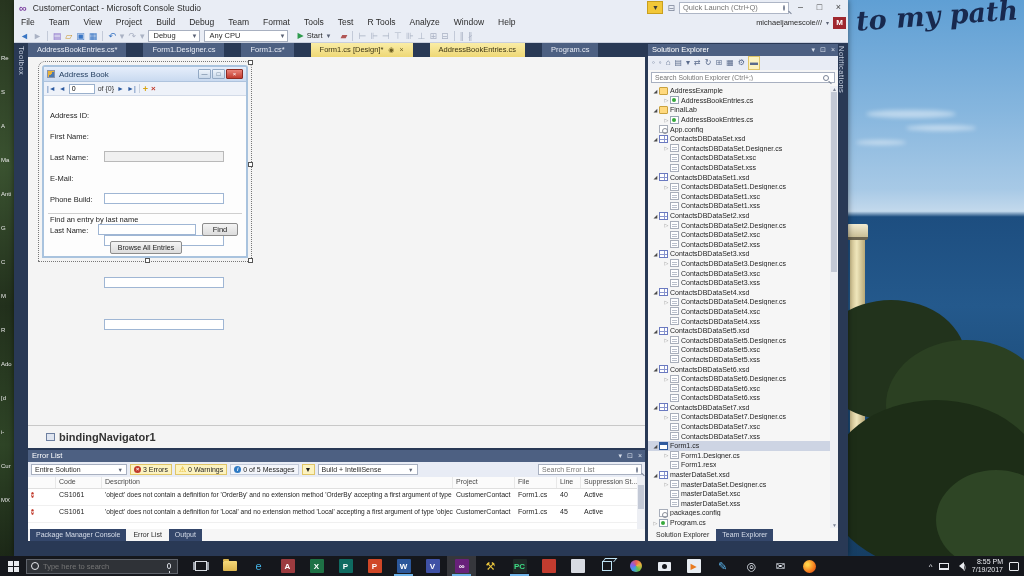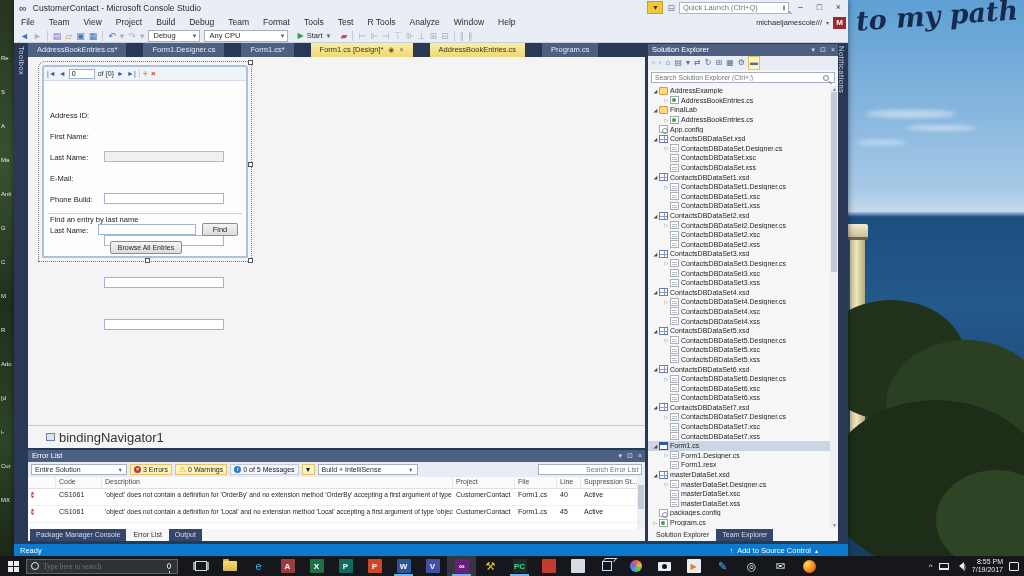--- a/index.html
+++ b/index.html
@@ -83,35 +83,35 @@
   .fbox { position:absolute; left:54px; width:120px; height:11px; background:#fff; border:1px solid #9fb6d4; }
   .fbox.disabled { background:#f0f0f0; border-color:#b9b9b9; }
   .find-line { position:absolute; left:4px; right:4px; top:146px; border-top:1px solid #cfcfcf; }
   .find-caption { position:absolute; left:6px; top:148px; font-size:7.5px; }
   .find-box { position:absolute; left:54px; top:157px; width:98px; height:11px; background:#fff; border:1px solid #9fb6d4; }
   .find-btn { position:absolute; right:8px; top:156px; width:36px; height:13px; background:linear-gradient(#f4f4f4,#dcdcdc); border:1px solid #8c8c8c; font-size:7.5px; text-align:center; line-height:12px; border-radius:2px; }
   .browse-btn { position:absolute; left:66px; top:174px; width:72px; height:13px; background:linear-gradient(#f4f4f4,#dcdcdc); border:1px solid #8c8c8c; font-size:7px; text-align:center; line-height:12px; border-radius:2px; }
   .handle { position:absolute; width:5px; height:5px; background:#fff; border:1px solid #555; }
   .tray { position:absolute; left:14px; top:425px; width:617px; height:23px; background:#f4f4f4; border-top:1px solid #c8c8c8; display:flex; align-items:center; padding-left:18px; gap:4px; }
   .tray-ico { width:9px; height:8px; background:#dfe5f0; border:1px solid #6d7fa0; }
-  .tray-label { font-size:13px; color:#333; }
+  .tray-label { font-size:11px; color:#333;font-weight:bold; }
 
   
   .errorlist { position:absolute; left:14px; top:450px; width:617px; height:91px; background:#f6f6f6; }
   .tw-title { height:12px; background:#4d6082; color:#fff; font-size:7.5px; line-height:12px; padding-left:4px; display:flex; }
   .tw-title .tctl { margin-left:auto; padding-right:3px; display:flex; gap:5px; font-size:7px; color:#d7deea; }
   .el-toolbar { height:15px; background:#e8ecf5; display:flex; align-items:center; padding:0 3px; gap:3px; position:relative; }
   .el-combo { height:11px; background:#fff; border:1px solid #a8b0c0; font-size:7px; display:flex; align-items:center; padding:0 3px; color:#2b2b2b; white-space:nowrap; }
   .el-combo .dd { font-size:5.5px; color:#5a6275; margin-left:4px; }
   .el-btn { height:11px; display:flex; align-items:center; gap:2px; font-size:7px; padding:0 3px; border:1px solid #e0c568; background:#fcf3c0; white-space:nowrap; }
   .err-ico { width:7px; height:7px; border-radius:50%; background:#c0392b; color:#fff; font-size:5.5px; line-height:7px; text-align:center; font-weight:bold; }
   .warn-ico { color:#e0a800; font-size:8px; line-height:8px; }
   .info-ico { width:7px; height:7px; border-radius:50%; background:#2e7ac4; color:#fff; font-size:5.5px; line-height:7px; text-align:center; font-style:italic; font-weight:bold; }
   .el-search { margin-left:auto; width:104px; height:11px; background:#fff; border:1px solid #a8b0c0; display:flex; align-items:center; }
-  .el-search input { flex:1; border:none; outline:none; background:transparent; font-size:7px; color:#6a7280; padding:0 3px; font-family:inherit;margin-left:44px; }
+  .el-search input { flex:1; border:none; outline:none; background:transparent; font-size:7px; color:#6a7280; padding:0 3px; font-family:inherit; }
   .el-grid { position:absolute; left:0; top:27px; right:8px; bottom:12px; background:#fff; overflow:hidden; }
   .el-hrow { display:flex; height:12px; border-bottom:1px solid #e0e0e0; background:#fbfbfb; color:#4a4a4a; }
   .el-cell { font-size:7px; padding:1px 3px; border-right:1px solid #e8e8e8; overflow:hidden; white-space:nowrap; }
   .c-sev{width:28px;} .c-code{width:46px;} .c-desc{flex:1;} .c-proj{width:62px;} .c-file{width:42px;} .c-line{width:24px;} .c-sup{width:56px; border-right:none;}
   .el-row { display:flex; min-height:17px; border-bottom:1px solid #f0f0f0; align-items:flex-start; }
   .el-row .el-cell { border-right:none; line-height:8px; padding-top:2px; }
   .el-row .c-desc { font-size:6.6px; }
   .el-scroll { position:absolute; right:0; top:27px; width:8px; bottom:12px; background:#edeff4; }
   .el-thumb { position:absolute; left:1px; right:1px; top:8px; height:24px; background:#c3c9d6; }
   .bottom-tabs { position:absolute; left:0; bottom:0; height:12px; display:flex; gap:1px; }
@@ -146,21 +146,21 @@
   .statusbar .ready { padding-left:6px; }
   .statusbar .src { margin-left:auto; padding-right:30px; display:flex; gap:4px; align-items:center; }
 
   
   .taskbar { position:absolute; left:0; bottom:0; width:1024px; height:20px; background:#15171c; display:flex; align-items:center; z-index:50; }
   .start { width:26px; height:20px; display:flex; align-items:center; justify-content:center; }
   .winlogo { width:11px; height:11px; display:grid; grid-template-columns:5px 5px; grid-template-rows:5px 5px; gap:1px; }
   .winlogo span { background:#e8eaee; }
   .tb-search { width:152px; height:15px; background:#2f3237; border:1px solid #5f636b; display:flex; align-items:center; gap:4px; padding:0 4px; }
   .cortana { width:8px; height:8px; border:1.5px solid #e8eaee; border-radius:50%; flex:none; }
-  .tb-search input { flex:1; background:transparent; border:none; outline:none; color:#cfd2d8; font-size:7.5px; font-family:Liberation Serif, serif; min-width:0; }
+  .tb-search input { flex:1; background:transparent; border:none; outline:none; color:#cfd2d8; font-size:7.5px; font-family:Liberation Sans, sans-serif; min-width:0; }
   .mic { width:4px; height:6px; border:1px solid #cfd2d8; border-radius:2px; position:relative; flex:none; margin-right:2px; }
   .mic::after { content:""; position:absolute; left:1px; top:7px; width:0px; height:2px; border-left:1px solid #cfd2d8; }
   .tb-icons { display:flex; align-items:flex-start; margin-left:8px; }
   .tb-app { width:29px; height:20px; display:flex; align-items:center; justify-content:center; position:relative; }
   .tb-app.open::after { content:""; position:absolute; bottom:0; left:5px; right:5px; height:2px; background:#6fb3e8; }
   .tb-app.active { background:rgba(255,255,255,.14); }
   .tile { min-width:14px; height:14px; border-radius:1px; color:#fff; font-weight:bold; font-size:8px; display:flex; align-items:center; justify-content:center; padding:0 1px; }
   .glyph { font-size:11px; line-height:14px; }
   .i-folder { width:14px; height:10px; background:linear-gradient(#f5d97a,#dcb64e); border-radius:1px; position:relative; }
   .i-folder::before { content:""; position:absolute; top:-2px; left:0; width:6px; height:2px; background:#dcb64e; border-radius:1px 1px 0 0; }
@@ -308,20 +308,29 @@
         <div class="dtab "><span>AddressBookEntries.cs*</span></div>
         <div class="dtab "><span>Form1.Designer.cs</span></div>
         <div class="dtab "><span>Form1.cs*</span></div>
         <div class="dtab active"><span>Form1.cs [Design]*</span><span class="pin">◉</span><span class="cls">×</span></div>
         <div class="dtab highlight"><span>AddressBookEntries.cs</span></div>
         <div class="dtab "><span>Program.cs</span></div>
       </div>
 
     <div class="designer">
       <div class="form-win">
+        <div class="form-titlebar">
+          <span class="form-ico"></span>
+          <span class="form-title">Address Book</span>
+          <span class="form-btns">
+            <span class="fbtn">—</span>
+            <span class="fbtn">□</span>
+            <span class="fbtn close">×</span>
+          </span>
+        </div>
         <div class="bnav">
           <span class="bn-ico">|◄</span>
           <span class="bn-ico">◄</span>
           <input class="bn-box" value="0" style="">
           <span style="font-size:7px;color:#333;">of {0}</span>
           <span class="bn-ico">►</span>
           <span class="bn-ico">►|</span>
           <span class="bn-sep"></span>
           <span class="bn-plus">+</span>
           <span class="bn-x">×</span>
@@ -707,28 +716,20 @@
         <span class="se-vscroll-arrows" style="top:0;">▲</span>
         <div class="se-thumb"></div>
         <span class="se-vscroll-arrows" style="bottom:0;">▼</span>
       </div>
       <div class="bottom-tabs" id="se-bottom-tabs" style="left:2px;">
           <span class="btab active">Solution Explorer</span>
           <span class="btab">Team Explorer</span>
         </div>
     </div>
 
-    <div class="statusbar">
-      <span class="ready">Ready</span>
-      <span class="src">
-        <span>↑</span>
-        <span>Add to Source Control</span>
-        <span style="font-size:6px;">▴</span>
-      </span>
-    </div>
   </div>
 
   <div class="taskbar">
     <div class="start">
       <div class="winlogo">
           <span></span>
           <span></span>
           <span></span>
           <span></span>
         </div>

